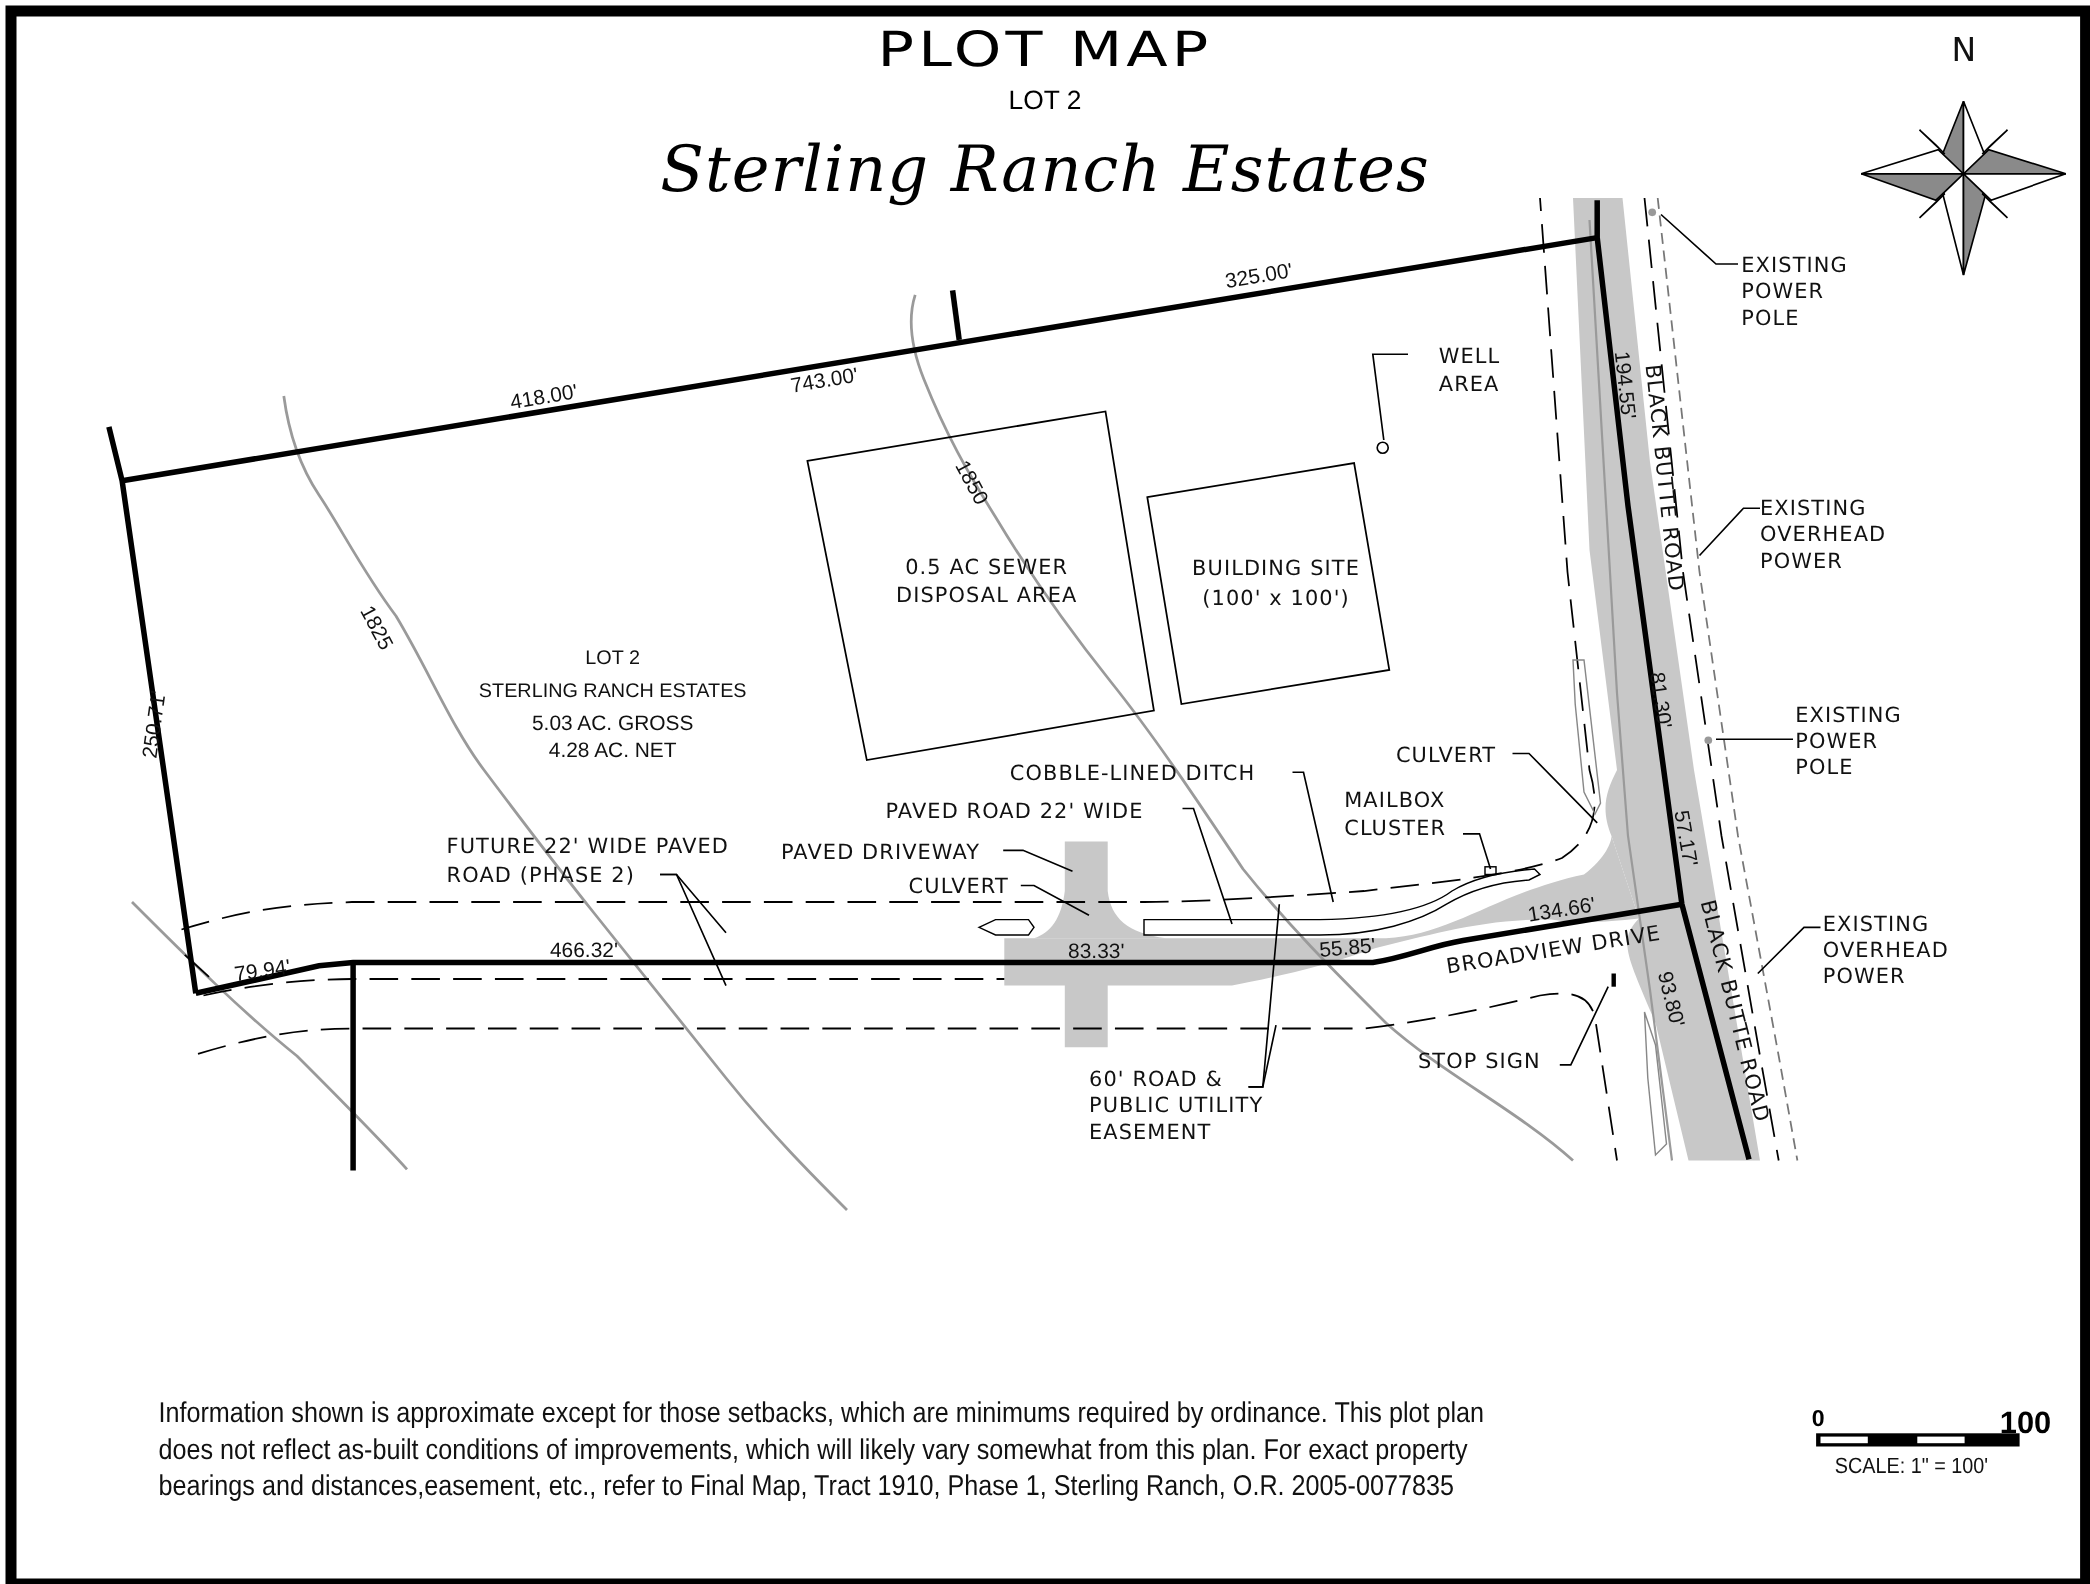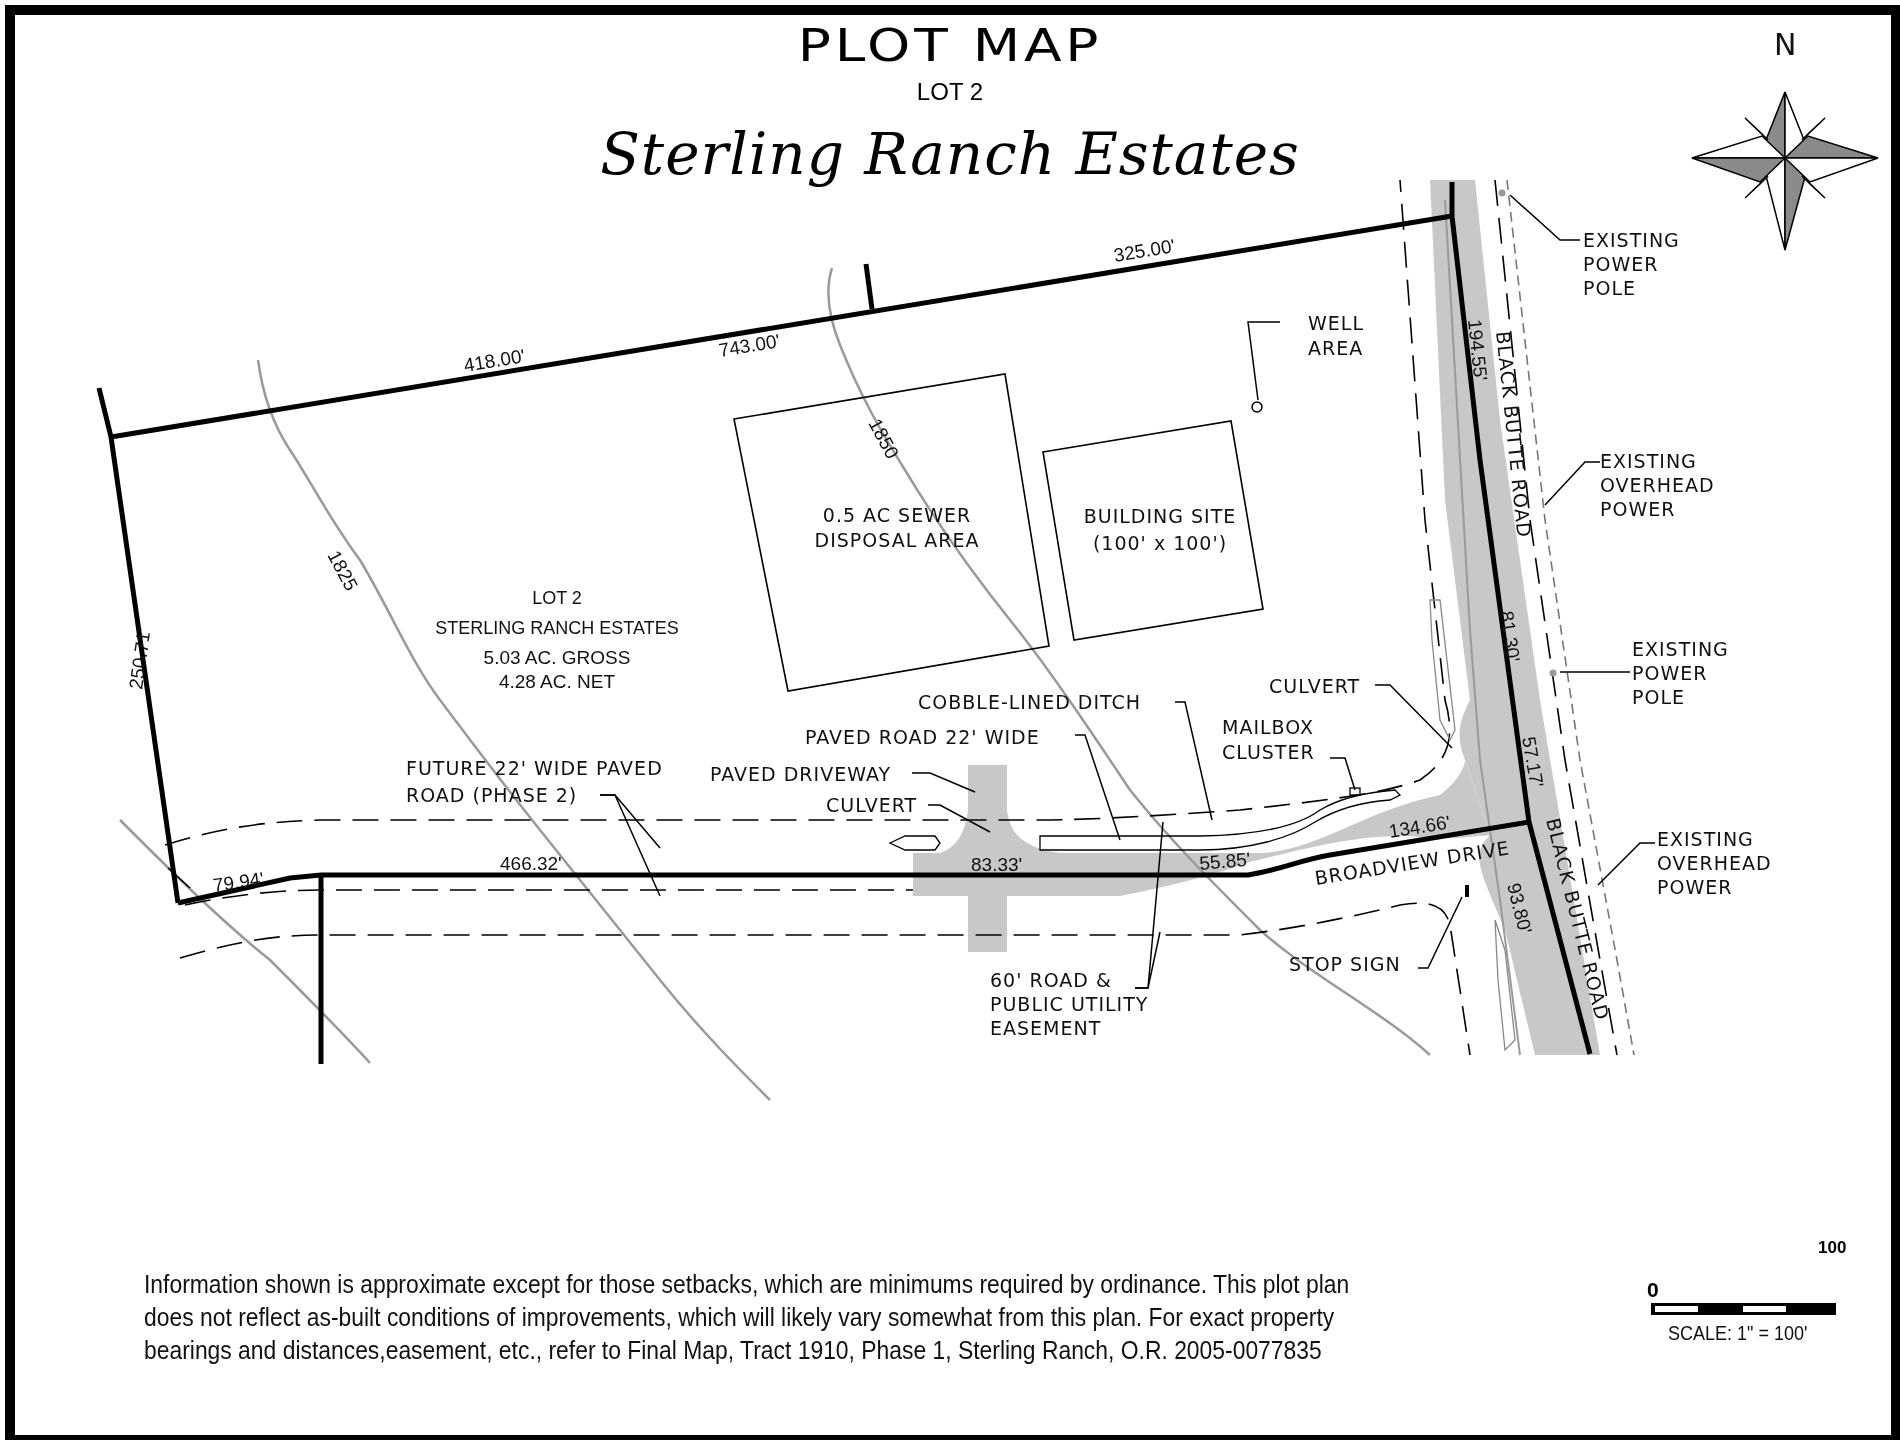--- a/index.html
+++ b/index.html
@@ -7,21 +7,21 @@
   .frame { position: absolute; left: 5px; top: 5px; width: 1876px; height: 1420px; border: 10px solid #000; box-sizing: content-box; background: #fff; }
   svg.map { position: absolute; left: 0; top: 0; }
   .title { position: absolute; left: 0; width: 1900px; text-align: center; color: #000; }
   .t-main { top: 20px; font-family: "DejaVu Sans", sans-serif; font-size: 44px; letter-spacing: 3px; transform: scaleX(1.25); }
   .t-lot { top: 78px; font-family: "Liberation Sans", sans-serif; font-size: 24px; }
   .t-script { top: 120px; font-family: "DejaVu Serif", serif; font-style: italic; font-size: 58px; letter-spacing: 1px; }
   .notes { position: absolute; left: 144px; top: 1268px; width: 1340px; font-family: "Liberation Sans", sans-serif; font-size: 26px; line-height: 33px; color: #111; transform: scaleX(0.88); transform-origin: left top; }
   .notes div { white-space: nowrap; }
   .scale-label { position: absolute; left: 1668px; top: 1322px; font-size: 20px; color: #111; transform: scaleX(0.9); transform-origin: left top; }
   .scale-zero { position: absolute; left: 1647px; top: 1278px; font-size: 21px; font-weight: bold; }
-  .scale-hundred { position: absolute; left: 1818px; top: 1238px; font-size: 17px; font-weight: bold; }
+  .scale-hundred { position: absolute; left: 1818px; top: 1278px; font-size: 28px; font-weight: bold; }
   .svgtext { font-family: "DejaVu Sans", sans-serif; fill: #111; }
   .lbl { font-family: "DejaVu Sans", sans-serif; font-size: 19px; fill: #111; letter-spacing: 1px; }
   .dim { font-family: "Liberation Sans", sans-serif; font-size: 19px; fill: #111; }
 </style>
 </head>
 <body>
 
 <div class="frame"></div>
 
 <div class="title t-main">PLOT MAP</div>

